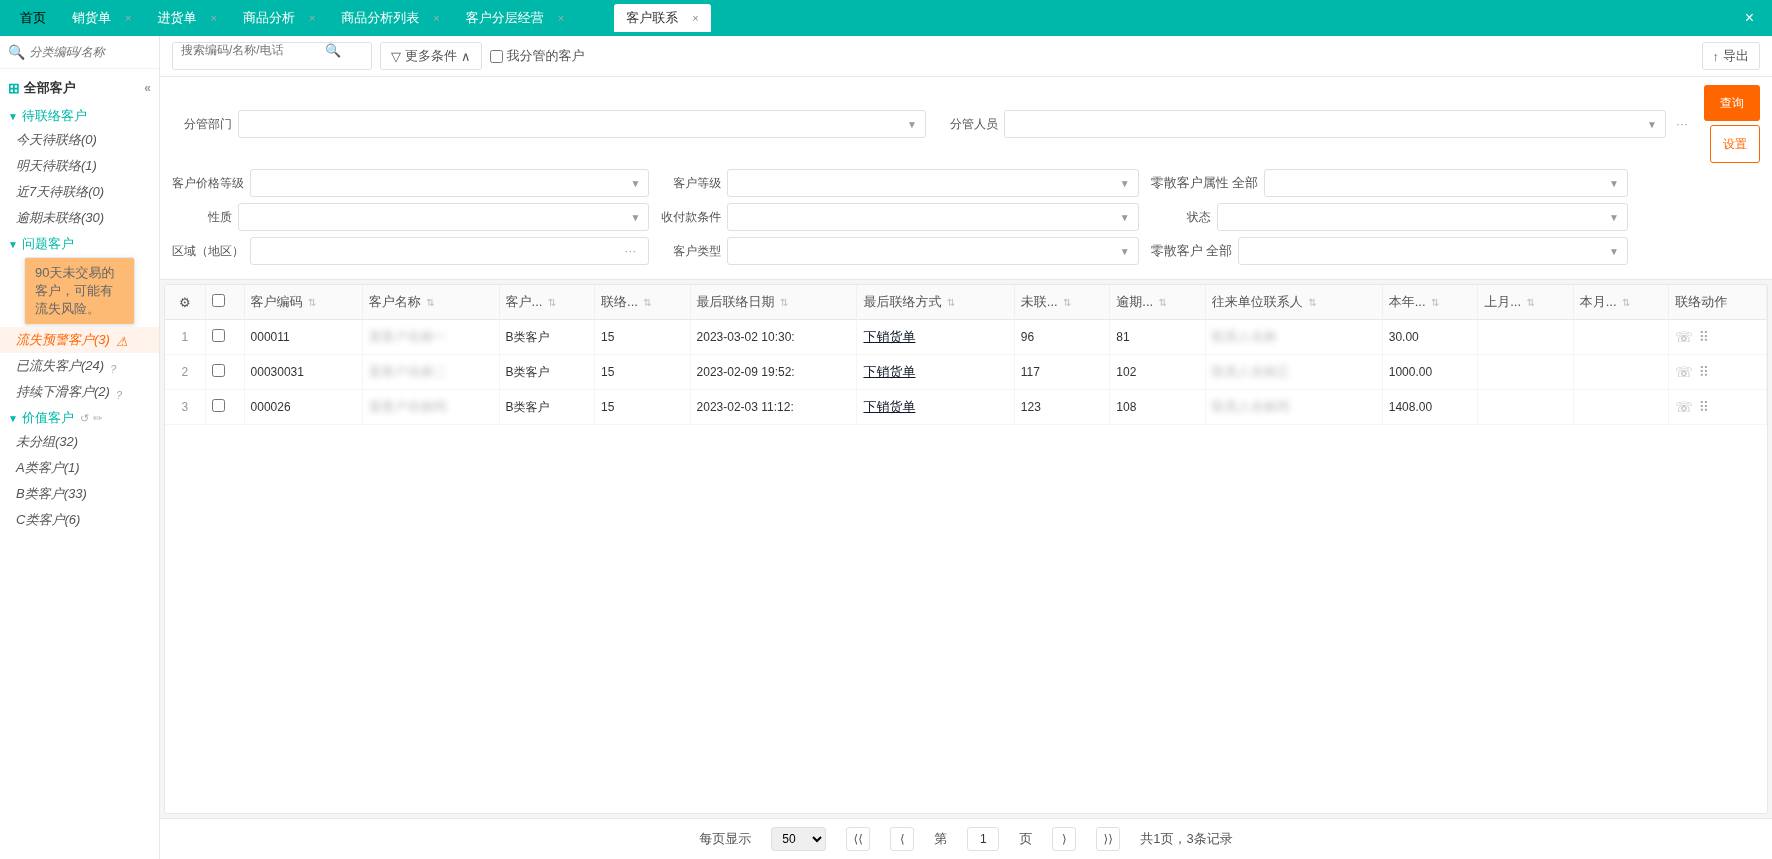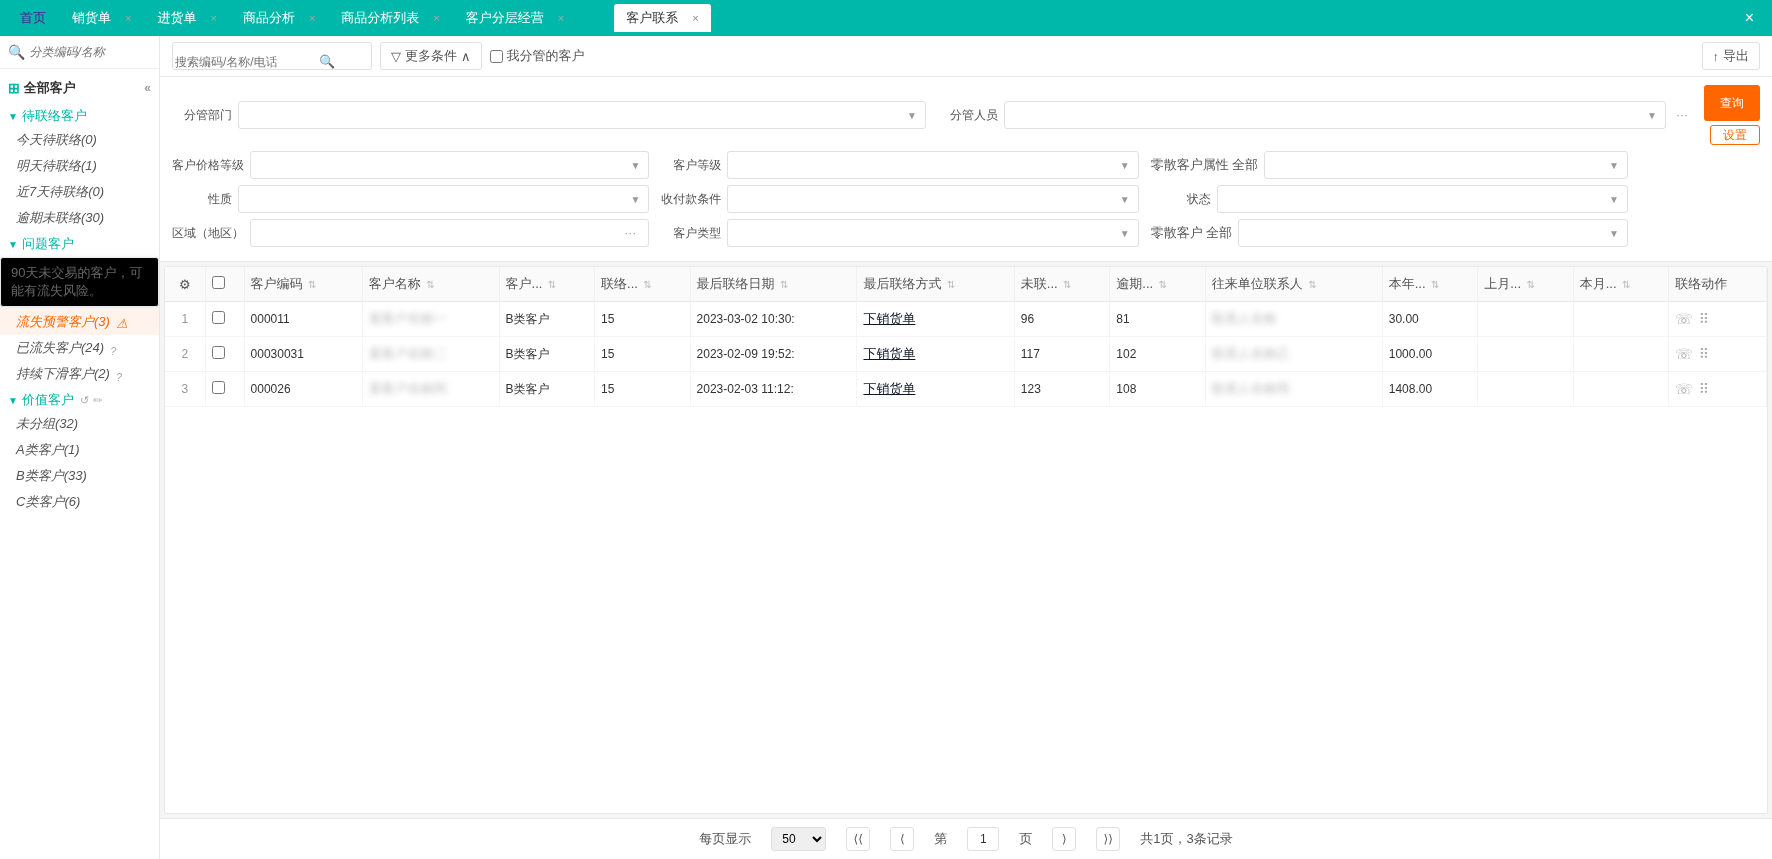--- a/index.html
+++ b/index.html
@@ -21,21 +21,21 @@
       height: 28px;
       color: #fff;
       cursor: pointer;
       border-radius: 3px 3px 0 0;
       gap: 10px;
       white-space: nowrap;
     }
     .nav-tab.active { background: #fff; color: #333; border-radius: 3px 3px 0 0; margin-left: 36px; }
     .nav-tab .close-x { font-size: 11px; color: #aaa; cursor: pointer; margin-left: 4px; }
     .nav-tab.active .close-x { color: #888; }
-    .nav-home { color: #4c1d95; padding: 0 12px; height: 28px; display: flex; align-items: center; }
+    .nav-home { color: #000000; padding: 0 12px; height: 28px; display: flex; align-items: center; }
     .nav-spacer { flex: 1; }
     .nav-close-btn { color: #fff; padding: 0 10px; font-size: 16px; cursor: pointer; }
 
     
     .main-layout {
       display: flex;
       height: calc(859px - 36px);
     }
 
     
@@ -98,27 +98,27 @@
       color: #555;
       font-size: 12px;
       display: flex;
       align-items: flex-end;
       gap: 4px;
       font-style: italic;
     }
     .sidebar-item.active { color: #ff6600; background: #fff3ec; }
 
     .tooltip-box {
-      background: #000000;
+      background: #fdba74;
       border: 1px solid #e8e8e8;
       border-radius: 3px;
       padding: 6px 10px;
       font-size: 12px;
       color: #666;
-      margin: 2px 0;
+      margin: 2px 24px;
       box-shadow: 0 2px 6px rgba(0,0,0,0.1);
     }
 
     
     .content-area {
       flex: 1;
       display: flex;
       flex-direction: column;
       overflow: hidden;
       background: #f5f5f5;
@@ -128,24 +128,24 @@
     .filter-bar {
       background: #fff;
       padding: 6px 12px;
       display: flex;
       align-items: center;
       gap: 8px;
       border-bottom: 1px solid #e8e8e8;
     }
     .filter-search-input {
       display: flex;
-      align-items: flex-end;
+      align-items: flex-start;
       border: 1px solid #e0e0e0;
       border-radius: 3px;
-      padding: 0 2px;
+      padding: 0 8px;
       height: 28px;
       gap: 4px;
       min-width: 200px;
     }
     .filter-search-input input {
       border: none;
       outline: none;
       font-size: 12px;
       color: #999;
       width: 140px;
@@ -248,21 +248,21 @@
       cursor: pointer;
       font-size: 12px;
       white-space: nowrap;
     }
     .settings-btn {
       background: #fff;
       color: #ff6600;
       border: 1px solid #ff6600;
       border-radius: 3px;
       padding: 0 12px;
-      height: 20px;
+      height: 38px;
       cursor: pointer;
       font-size: 12px;
       white-space: nowrap;
     }
     .btn-col {
       display: flex;
       flex-direction: column;
       gap: 4px;
       align-items: flex-end;
     }

